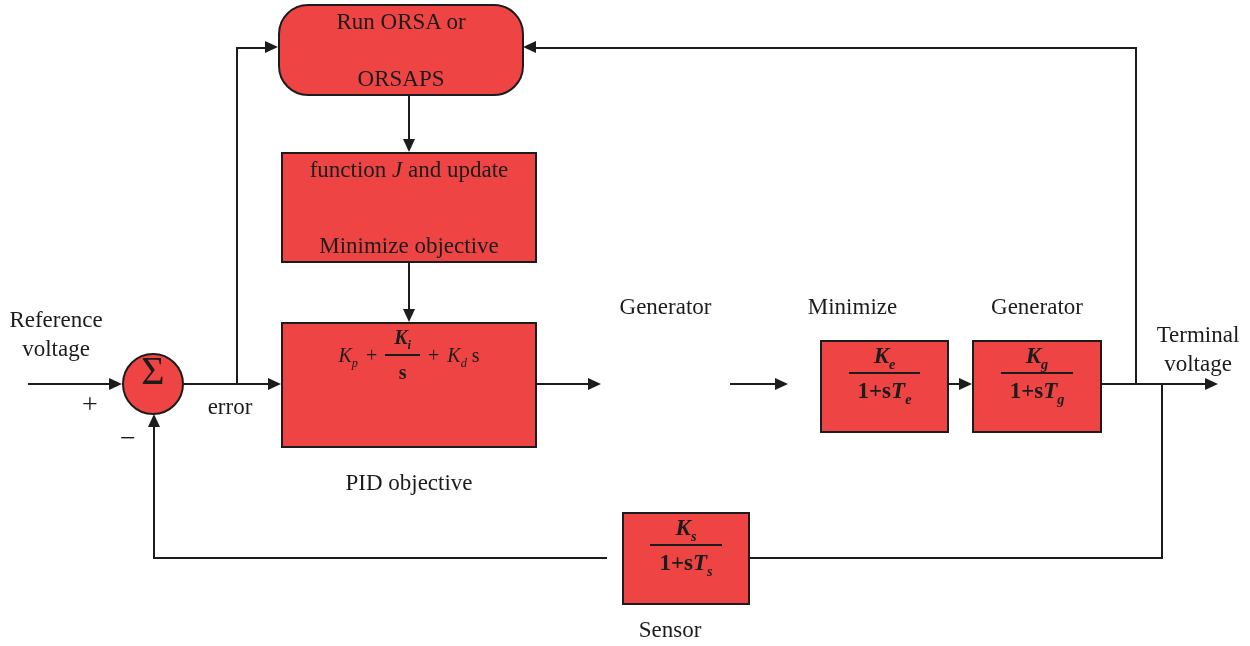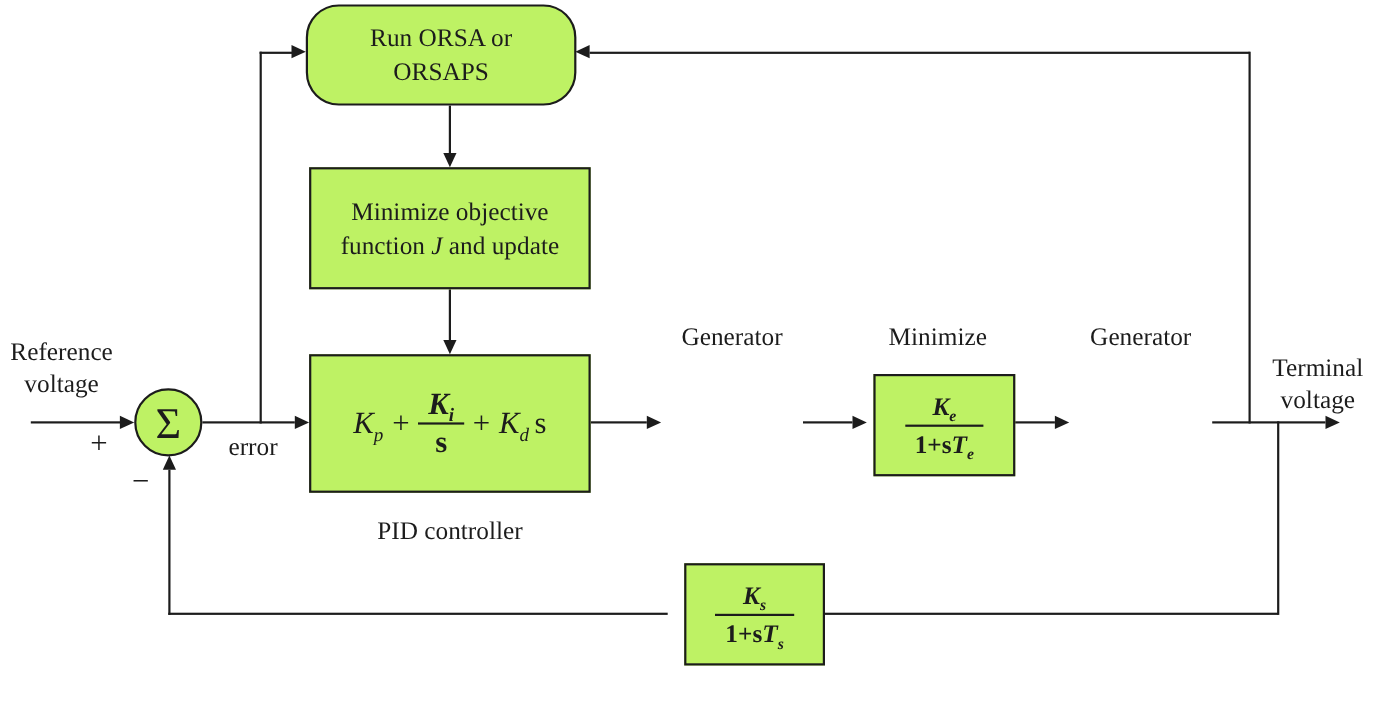--- a/index.html
+++ b/index.html
@@ -9,30 +9,30 @@
     font-family:"Liberation Serif", serif; color:var(--ink); overflow:hidden;
   }
   .hline { position:absolute; height:2px; background:var(--ink); }
   .vline { position:absolute; width:2px; background:var(--ink); }
   .arr { position:absolute; width:0; height:0; }
   .arr-r { border-top:6px solid transparent; border-bottom:6px solid transparent; border-left:13px solid var(--ink); }
   .arr-l { border-top:6px solid transparent; border-bottom:6px solid transparent; border-right:13px solid var(--ink); }
   .arr-d { border-left:6px solid transparent; border-right:6px solid transparent; border-top:13px solid var(--ink); }
   .arr-u { border-left:6px solid transparent; border-right:6px solid transparent; border-bottom:13px solid var(--ink); }
   .box {
-    position:absolute; border:2px solid var(--ink); background:#bef264;
-    display:flex; flex-direction:column; align-items:center; justify-content:center;
+    position:absolute; border:2px solid var(--ink); background:#ef4444;
+    display:flex; flex-direction:column; align-items:center; justify-content:space-between;
     text-align:center; font-size:23px; line-height:31px; box-sizing:border-box;
   }
   .rounded { border-radius:30px; }
   .circle { border-radius:50%; }
   .lbl { position:absolute; text-align:center; font-size:23px; line-height:29px; }
   .it { font-style:italic; }
   sub { font-size:0.62em; line-height:0; }
-  .formula { display:flex; align-items:center; justify-content:center; font-size:28px; }
+  .formula { display:flex; align-items:center; justify-content:center; font-size:20px; }
   .frac { display:inline-flex; flex-direction:column; align-items:center; vertical-align:middle; }
   .frac > .fnum, .frac > .fden { padding:0 9px; line-height:27px;font-weight:bold; }
   .frac > .fbar { align-self:stretch; height:2px; background:var(--ink); margin:3px 0; }
   .gap { width:8px; }
   .sigma { font-size:40px; }
   .sign { position:absolute; font-size:28px; line-height:28px; }
 </style>
 </head>
 <body>
 
@@ -76,22 +76,22 @@
   <div class="hline" style="left:153px;top:557px;width:454px"></div>
   <div class="vline" style="left:153px;top:427px;height:132px"></div>
   <div class="arr arr-u" style="left:148px;top:414px"></div>
 
   <div class="box rounded" style="left:278px;top:4px;width:246px;height:92px">
     <span>Run ORSA or</span>
     <span>ORSAPS</span>
   </div>
 
   <div class="box" style="left:281px;top:152px;width:256px;height:111px">
+    <span><span>function</span> <span class="it">J</span> <span>and update</span></span>
     <span>Minimize objective</span>
-    <span><span>function</span> <span class="it">J</span> <span>and update</span></span>
   </div>
 
   <div class="box" style="left:281px;top:322px;width:256px;height:126px">
     <span class="formula">
       <span><span class="it">K</span><sub class="it">p</sub></span>
       <span class="gap"></span>
         <span>+</span>
         <span class="gap"></span>
       <span class="frac">
         <span class="fnum"><span class="it">K</span><sub class="it">i</sub></span>
@@ -101,28 +101,35 @@
       <span class="gap"></span>
         <span>+</span>
         <span class="gap"></span>
       <span><span class="it">K</span><sub class="it">d</sub></span>
       <span style="width:5px"></span>
         <span>s</span>
     </span>
   </div>
 
 
-  <div class="box" style="left:794px;top:340px;width:129px;height:93px">
+  <div class="box" style="left:820px;top:340px;width:129px;height:93px">
     <span class="frac">
       <span class="fnum"><span class="it">K</span><sub class="it">e</sub></span>
       <span class="fbar"></span>
       <span class="fden"><span>1+s</span><span class="it">T</span><sub class="it">e</sub></span>
     </span>
   </div>
 
+  <div class="box" style="left:972px;top:340px;width:130px;height:93px">
+    <span class="frac">
+      <span class="fnum"><span class="it">K</span><sub class="it">g</sub></span>
+      <span class="fbar"></span>
+      <span class="fden"><span>1+s</span><span class="it">T</span><sub class="it">g</sub></span>
+    </span>
+  </div>
 
   <div class="box" style="left:622px;top:512px;width:128px;height:93px">
     <span class="frac">
       <span class="fnum"><span class="it">K</span><sub class="it">s</sub></span>
       <span class="fbar"></span>
       <span class="fden"><span>1+s</span><span class="it">T</span><sub class="it">s</sub></span>
     </span>
   </div>
 
   <div class="box circle" style="left:122px;top:353px;width:62px;height:62px">
@@ -135,20 +142,21 @@
     <span>Reference</span><br>
     <span>voltage</span>
   </div>
 
   <div class="lbl" style="left:198px;top:392px;width:64px">error</div>
 
   <div class="lbl" style="left:601px;top:292px;width:129px">Generator</div>
   <div class="lbl" style="left:788px;top:292px;width:129px">Minimize</div>
   <div class="lbl" style="left:972px;top:292px;width:130px">Generator</div>
 
-  <div class="lbl" style="left:281px;top:468px;width:256px">PID controller</div>
+  <div class="lbl" style="left:281px;top:468px;width:256px">PID objective</div>
+  <div class="lbl" style="left:606px;top:615px;width:128px">Sensor</div>
 
   <div class="lbl" style="left:1146px;top:320px;width:104px">
     <span>Terminal</span><br>
     <span>voltage</span>
   </div>
 
 </div>
 
 </body></html>

